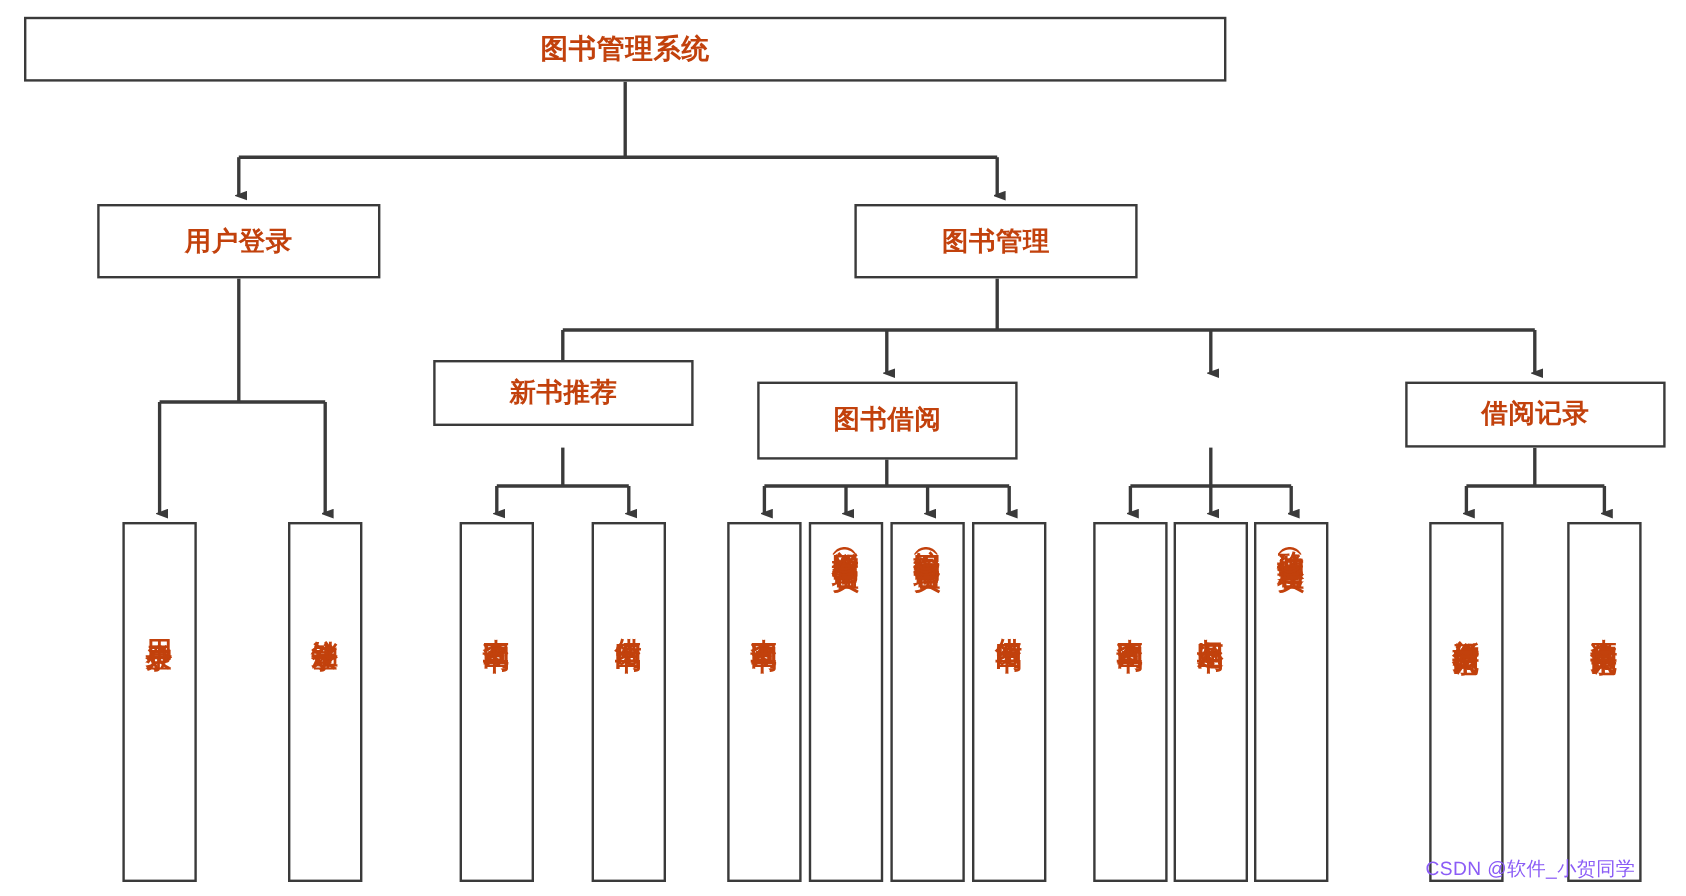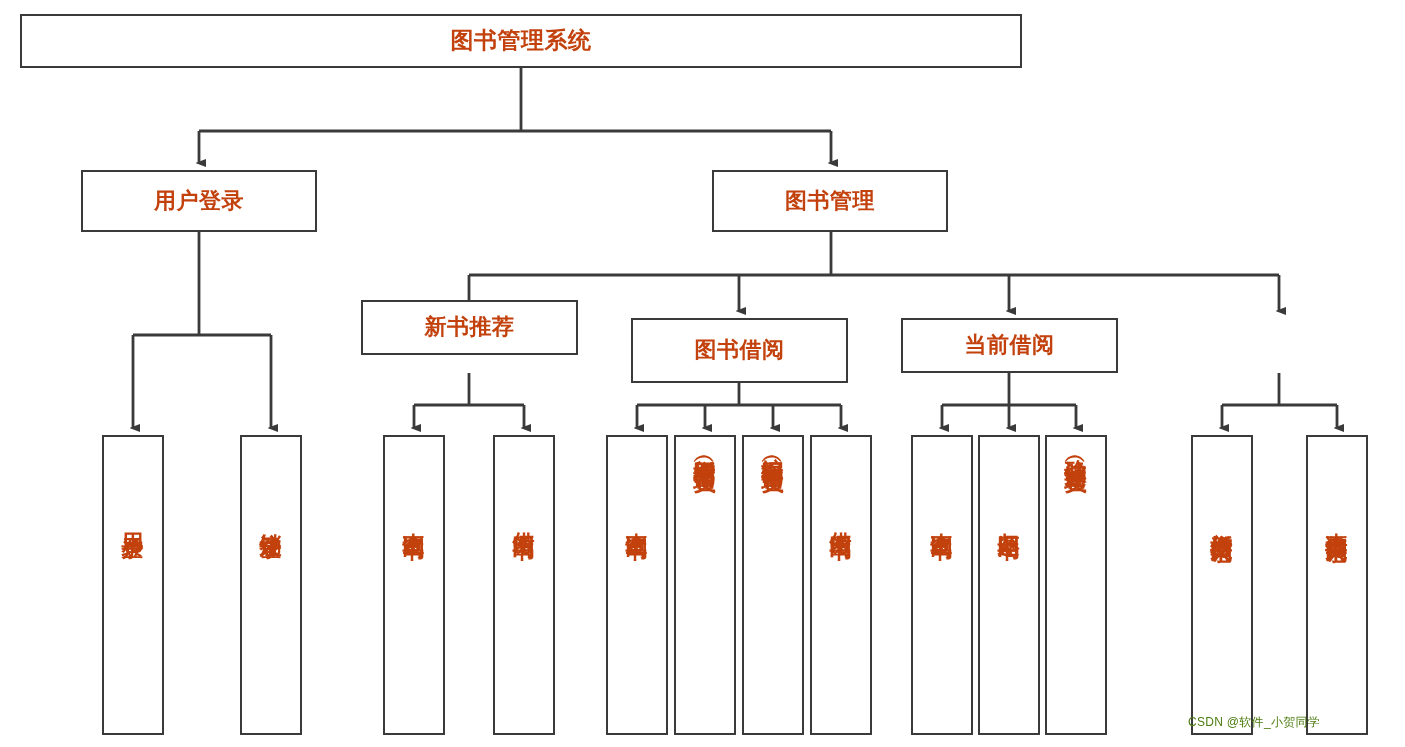--- a/index.html
+++ b/index.html
@@ -56,22 +56,22 @@
     letter-spacing:2px;
     display:block;
   }
   .node.vert.pad-top{
     padding-top:78px;
   }
   .watermark{
     position:absolute;
     left:1188px;
     top:714px;
-    font-size:12px;
-    color:#4d7c0f;
+    font-size:16px;
+    color:#8b5cf6;
     white-space:nowrap;
     letter-spacing:0.3px;
     pointer-events:none;
   }
 </style>
 </head>
 <body>
 
 <div id="canvas">
 
@@ -137,22 +137,22 @@
   <div class="node horiz" style="left:712px;top:170px;width:236px;height:62px;">
     <span>图书管理</span>
   </div>
 
   <div class="node horiz" style="left:361px;top:300px;width:217px;height:55px;">
     <span>新书推荐</span>
   </div>
   <div class="node horiz" style="left:631px;top:318px;width:217px;height:65px;">
     <span>图书借阅</span>
   </div>
-  <div class="node horiz" style="left:901px;top:318px;width:217px;height:55px;">
-    <span>当前借阅</span>
+  <div class="node horiz" style="left:1171px;top:318px;width:217px;height:55px;">
+    <span>借阅记录</span>
   </div>
 
   <div class="node vert pad-top" style="left:102px;top:435px;width:62px;height:300px;">
     <span class="vlabel">用户登录</span>
   </div>
   <div class="node vert pad-top" style="left:240px;top:435px;width:62px;height:300px;">
     <span class="vlabel">注销登录</span>
   </div>
 
   <div class="node vert pad-top" style="left:383px;top:435px;width:62px;height:300px;">

